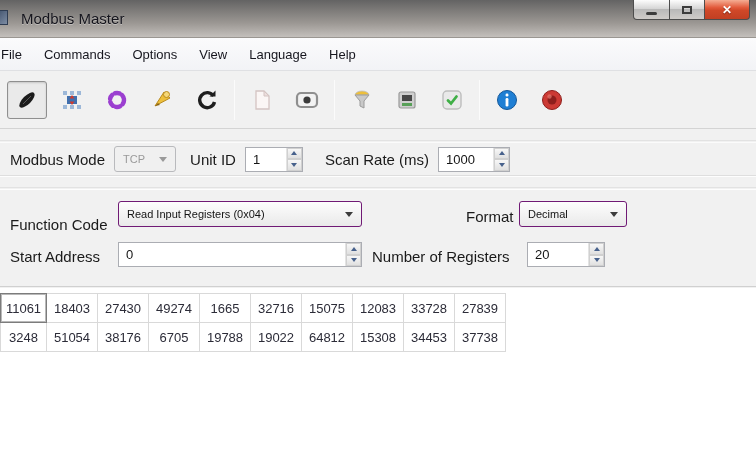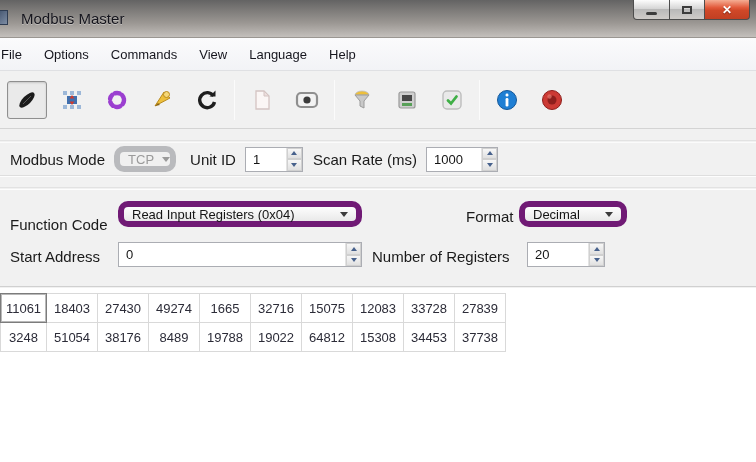--- a/index.html
+++ b/index.html
@@ -73,23 +73,23 @@
   .fmt-label { position: absolute; left: 466px; top: 18px; }
   .fmt-combo { position: absolute; left: 519px; top: 11px; width: 108px; }
   .sa-label { position: absolute; left: 10px; top: 58px; }
   .sa-spin { position: absolute; left: 118px; top: 52px; width: 244px; }
   .nr-label { position: absolute; left: 372px; top: 58px; }
   .nr-spin { position: absolute; left: 527px; top: 52px; width: 78px; }
 
   
   .combo {
     display: inline-flex; align-items: center; justify-content: space-between;
-    height: 26px; padding: 0 8px; font-size: 13px; color: #141414;
+    height: 26px; padding: 0 8px; font-size: 11px; color: #141414;
     background: linear-gradient(180deg, #fdfdfd, #e9e9e9);
-    border: 6px solid #701a75; border-radius: 10px;
+    border: 1px solid #701a75; border-radius: 3px;
   }
   .combo .arrow { width: 0; height: 0; border-left: 4px solid transparent; border-right: 4px solid transparent;
     border-top: 5px solid #3c3c3c; margin-left: 8px; }
   .combo.disabled { color: #9a9a9a; border-color: #b9babd; background: #f0f0f0; }
   .combo.disabled .arrow { border-top-color: #9a9a9a; }
 
   
   .spinbox { display: inline-flex; height: 25px; background: #fff; border: 1px solid #abadb3; }
   .spin-value { flex: 1; font-size: 13px; color: #141414; display: flex; align-items: center; padding-left: 7px; }
   .spin-buttons { width: 16px; display: flex; flex-direction: column; border-left: 1px solid #e3e3e3; }
@@ -129,22 +129,22 @@
           <div class="glyph-max"></div>
         </div>
       <div class="win-btn close">
           <span class="glyph-close">✕</span>
         </div>
     </div>
   </div>
 
   <div class="menubar">
     <div class="menu-item">File</div>
+    <div class="menu-item">Commands</div>
     <div class="menu-item">Options</div>
-    <div class="menu-item">Commands</div>
     <div class="menu-item">View</div>
     <div class="menu-item">Language</div>
     <div class="menu-item">Help</div>
   </div>
 
   <div class="toolbar">
     <div class="tool-btn pressed">
       <svg width="24" height="24" viewBox="0 0 24 24">
         <ellipse cx="12" cy="12" rx="10" ry="4.2" transform="rotate(-45 12 12)" fill="#1c1c1c"></ellipse>
         <line x1="8" y1="16" x2="16" y2="8" stroke="#5a5a5a" stroke-width="1"></line>
@@ -244,21 +244,21 @@
       <span class="spin-value">1</span>
       <div class="spin-buttons">
         <div class="spin-btn">
             <span class="tri-up"></span>
           </div>
         <div class="spin-btn">
             <span class="tri-down"></span>
           </div>
       </div>
     </div>
-    <span class="label" style="margin-left:10px; margin-right:9px">Scan Rate (ms)</span>
+    <span class="label" style="margin-left:22px; margin-right:9px">Scan Rate (ms)</span>
     <div class="spinbox" style="width:72px">
       <span class="spin-value">1000</span>
       <div class="spin-buttons">
         <div class="spin-btn">
             <span class="tri-up"></span>
           </div>
         <div class="spin-btn">
             <span class="tri-down"></span>
           </div>
       </div>
@@ -316,21 +316,21 @@
           <div class="cell">32716</div>
           <div class="cell">15075</div>
           <div class="cell">12083</div>
           <div class="cell">33728</div>
           <div class="cell">27839</div>
         </div>
         <div class="grid-row">
           <div class="cell">3248</div>
           <div class="cell">51054</div>
           <div class="cell">38176</div>
-          <div class="cell">8489</div>
+          <div class="cell">6705</div>
           <div class="cell">19788</div>
           <div class="cell">19022</div>
           <div class="cell">64812</div>
           <div class="cell">15308</div>
           <div class="cell">34453</div>
           <div class="cell">37738</div>
         </div>
       </div>
   </div>
 

